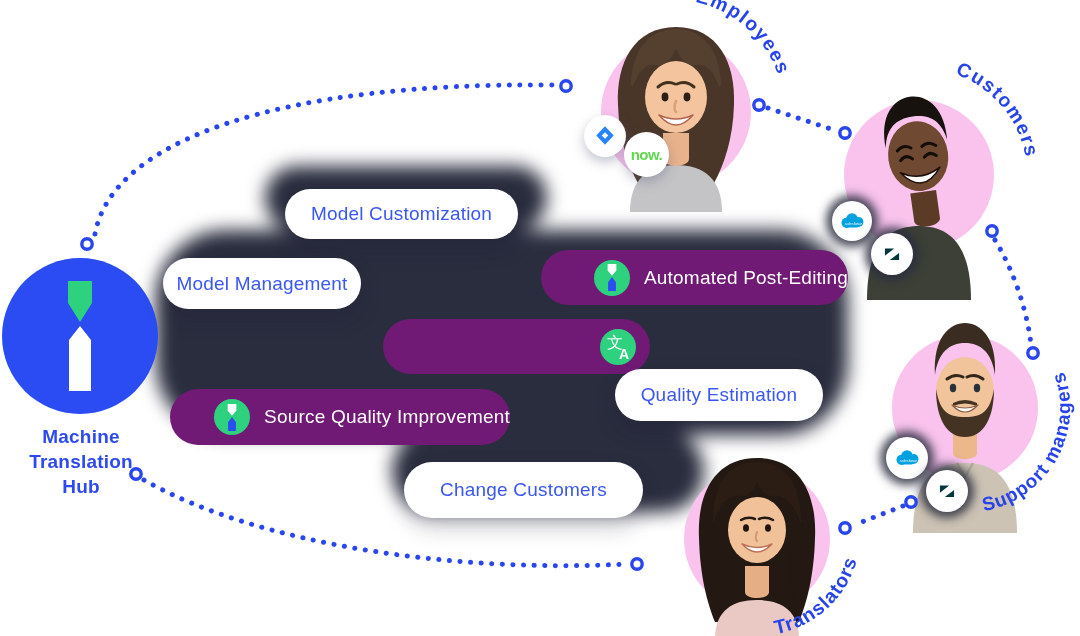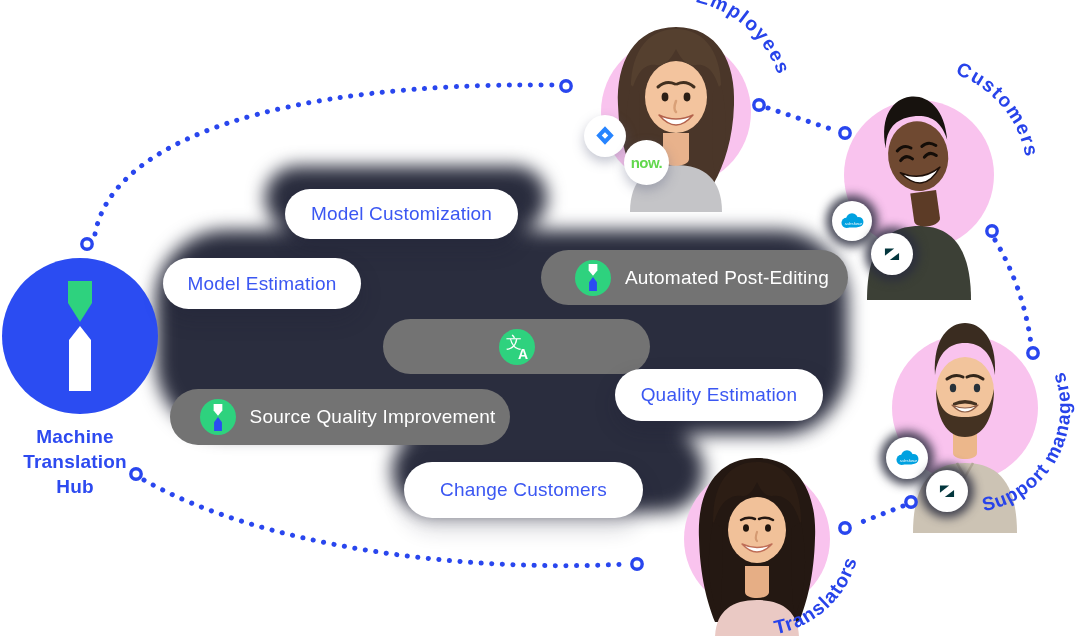--- a/index.html
+++ b/index.html
@@ -7,28 +7,28 @@
          font-family:"Liberation Sans",sans-serif;}
   
   .blob{position:absolute;inset:0;filter:blur(9px);z-index:1;}
   .blob .b{position:absolute;background:#2a2d3e;}
   .b1{left:265px;top:166px;width:282px;height:64px;border-radius:32px;}
   .b2{left:156px;top:230px;width:692px;height:204px;border-radius:70px;}
   .b3{left:392px;top:430px;width:312px;height:82px;border-radius:41px;}
   
   .hub-circle{position:absolute;left:2px;top:258px;width:156px;height:156px;border-radius:50%;
               background:#2b4cf2;z-index:2;display:flex;align-items:center;justify-content:center;}
-  .hub-label{position:absolute;left:9px;top:424px;width:132px;text-align:center;z-index:2;
+  .hub-label{position:absolute;left:15px;top:424px;width:132px;text-align:center;z-index:2;
              font-weight:bold;font-size:19px;line-height:25px;color:#2d4af0;letter-spacing:.2px;}
   
   .pill{position:absolute;z-index:4;display:flex;align-items:center;border-radius:999px;
         font-size:19px;letter-spacing:.2px;white-space:nowrap;margin-top:17px;}
   .pill.light{background:#ffffff;color:#3b57f2;justify-content:center;
               box-shadow:0 10px 22px rgba(24,27,48,.20);}
-  .pill.primary{background:#737373;color:#ffffff;justify-content:center;padding-left:15px;}
+  .pill.primary{background:#701a75;color:#ffffff;justify-content:flex-end;padding-left:15px;}
   .icon-circle{width:36px;height:36px;border-radius:50%;background:#2ed27e;flex:0 0 36px;
                display:flex;align-items:center;justify-content:center;margin-right:14px;}
   .p-modelcustomization{left:285px;top:172px;width:233px;height:50px;}
   .p-modelevaluation{left:163px;top:241px;width:198px;height:51px;}
   .p-automatedpostediting{left:541px;top:233px;width:292px;height:55px;}
   .p-machinetranslation{left:383px;top:302px;width:252px;height:55px;}
   .p-sourcequalityimprovement{left:170px;top:372px;width:325px;height:56px;}
   .p-qualityestimation{left:615px;top:352px;width:208px;height:52px;}
   .p-changemanagement{left:404px;top:445px;width:239px;height:56px;}
   
@@ -36,21 +36,21 @@
   .av-employees{left:576px;top:7px;}
   .av-customers{left:819px;top:70px;}
   .av-support{left:865px;top:303px;}
   .av-translators{left:657px;top:434px;}
   
   .badge{position:absolute;z-index:5;background:#fff;border-radius:50%;
          display:flex;align-items:center;justify-content:center;}
   .halo-light{box-shadow:0 5px 12px rgba(95,100,130,.38);}
   .halo-dark{box-shadow:0 0 10px 6px rgba(42,45,62,.85);}
   .bg-jira{left:584px;top:115px;width:42px;height:42px;}
-  .bg-servicenow{left:624px;top:140px;width:45px;height:45px;}
+  .bg-servicenow{left:624px;top:132px;width:45px;height:45px;}
   .bg-sf1{left:832px;top:201px;width:40px;height:40px;}
   .bg-zd1{left:871px;top:233px;width:42px;height:42px;}
   .bg-sf2{left:886px;top:437px;width:42px;height:42px;}
   .bg-zd2{left:926px;top:470px;width:42px;height:42px;}
   .now-text{font-weight:bold;font-size:15px;color:#62d84e;letter-spacing:-.5px;}
   
   .overlay{position:absolute;inset:0;z-index:6;pointer-events:none;}
   .dots{fill:none;stroke:#2946ee;stroke-width:5;stroke-linecap:round;stroke-dasharray:0.1 10.5;}
   .ring{fill:none;stroke:#2946ee;stroke-width:3.4;}
   .curved{font-family:"Liberation Sans",sans-serif;font-weight:bold;fill:#2743ea;}
@@ -144,21 +144,21 @@
       <ellipse cx="111" cy="94" rx="3" ry="3.8" fill="#1f140d"></ellipse>
       <path d="M100 98 q-2.5 7 0 9" stroke="#d49a72" stroke-width="2.2" fill="none" stroke-linecap="round"></path>
       <path d="M85 110 Q100 126 115 110 Q100 117 85 110 Z" fill="#fff" stroke="#bf6e57" stroke-width="1.4" stroke-linejoin="round"></path>
     </svg>
   </div>
 
   <div class="pill light p-modelcustomization">
     <span>Model Customization</span>
   </div>
   <div class="pill light p-modelevaluation">
-    <span>Model Estimation</span>
+    <span>Model Management</span>
   </div>
   <div class="pill primary p-automatedpostediting">
     <span class="icon-circle">
       <svg width="12" height="27" viewBox="0 0 12 31">
         <polygon points="1,0 11,0 11,7.5 6,13.5 1,7.5" fill="#ffffff"></polygon>
         <polygon points="6,15 10.5,21 10.5,31 1.5,31 1.5,21" fill="#2b4cf2"></polygon>
       </svg>
     </span>
     <span>Automated Post-Editing</span>
   </div>

